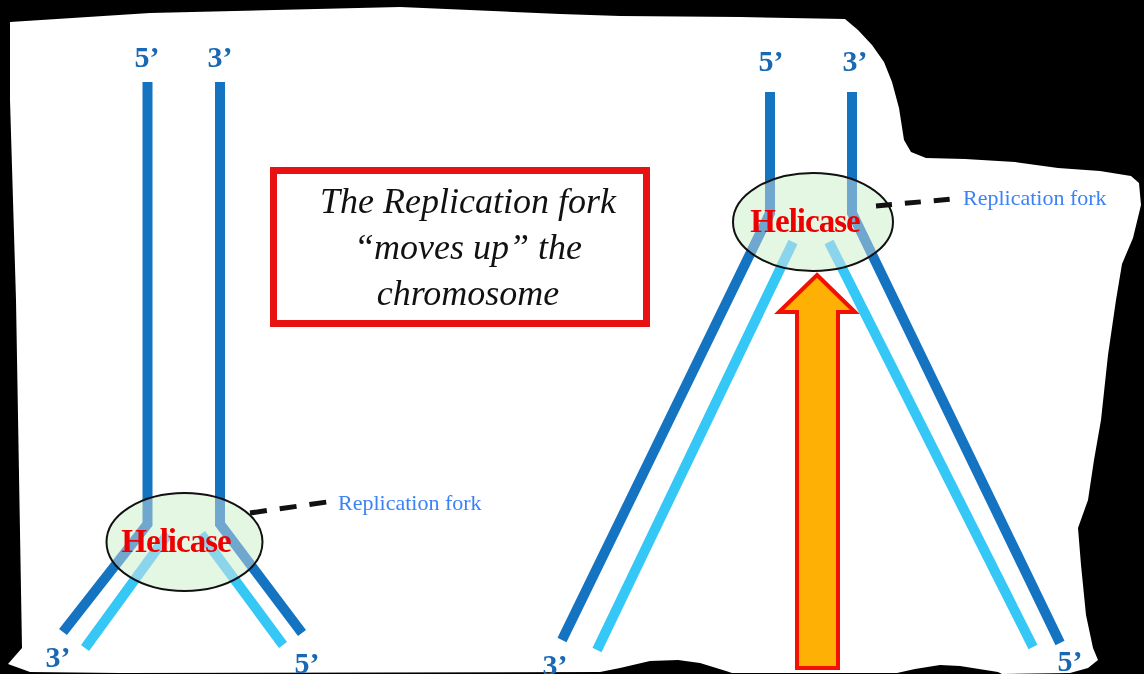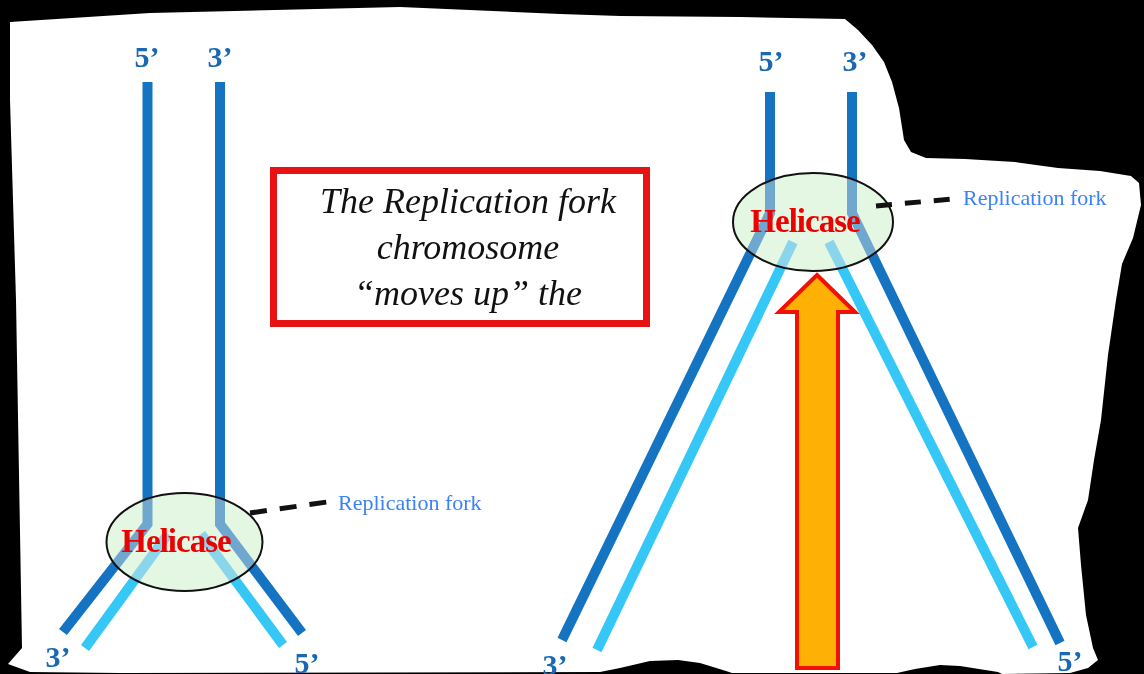--- a/index.html
+++ b/index.html
@@ -87,22 +87,22 @@
     </g>
     <ellipse cx="813" cy="222" rx="80" ry="49" fill="none" stroke="#111111" stroke-width="2"></ellipse>
 
     <line x1="876" y1="206" x2="952" y2="199" stroke="#111111" stroke-width="5" stroke-dasharray="16 13"></line>
 
     <polygon points="817,275 855,312 838,312 838,668 797,668 797,312 779,312" fill="#FFB005" stroke="#F21000" stroke-width="4" stroke-linejoin="miter"></polygon>
   </svg>
 
   <div id="caption-box">
     <div class="caption-line">The Replication fork</div>
+    <div class="caption-line">“moves up” the</div>
     <div class="caption-line">chromosome</div>
-    <div class="caption-line">“moves up” the</div>
   </div>
 
   <div class="txt strand-label" style="left:127px;top:42px;">5’</div>
   <div class="txt strand-label" style="left:200px;top:42px;">3’</div>
   <div class="txt strand-label" style="left:38px;top:642px;">3’</div>
   <div class="txt strand-label" style="left:287px;top:648px;">5’</div>
   <div class="txt enzyme-label" style="left:104px;top:523px;">Helicase</div>
   <div class="txt fork-label" style="left:338px;top:491px;">Replication fork</div>
 
   <div class="txt strand-label" style="left:751px;top:46px;">5’</div>

